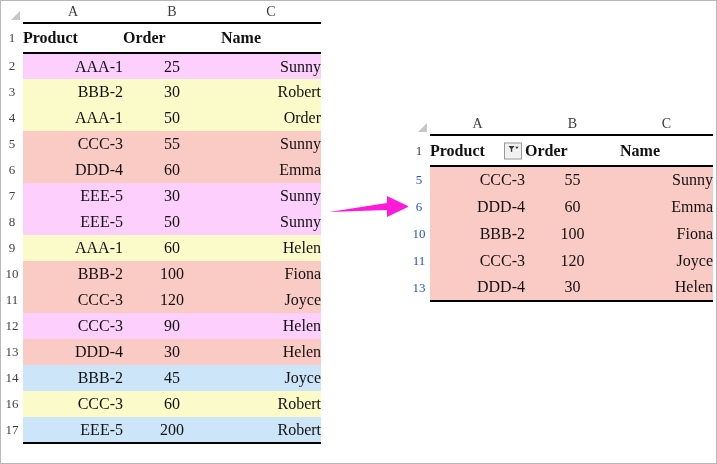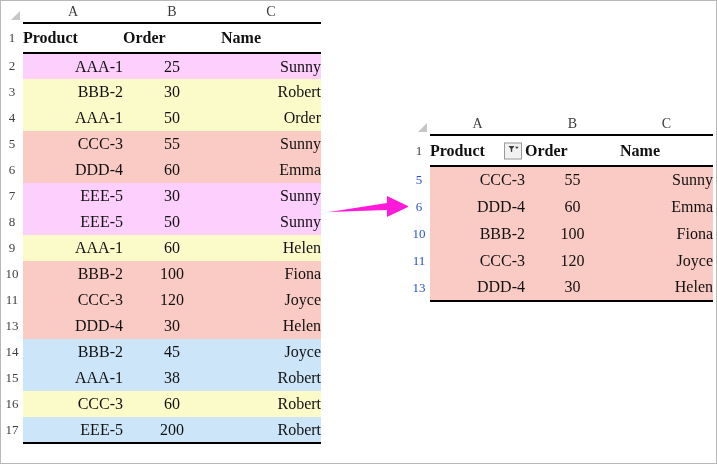--- a/index.html
+++ b/index.html
@@ -213,36 +213,36 @@
           <td class="cell num f-salmon">100</td>
           <td class="cell txt-right f-salmon">Fiona</td>
         </tr>
         <tr style="height: 26px;">
           <td class="rowhdr">11</td>
           <td class="cell txt-left f-salmon">CCC-3</td>
           <td class="cell num f-salmon">120</td>
           <td class="cell txt-right f-salmon">Joyce</td>
         </tr>
         <tr style="height: 26px;">
+          <td class="rowhdr">12</td>
+          <td class="cell txt-left f-pink">CCC-3</td>
+          <td class="cell num f-pink">90</td>
+          <td class="cell txt-right f-pink">Helen</td>
+        </tr>
+        <tr style="height: 26px;">
           <td class="rowhdr">13</td>
           <td class="cell txt-left f-salmon">DDD-4</td>
           <td class="cell num f-salmon">30</td>
           <td class="cell txt-right f-salmon">Helen</td>
         </tr>
         <tr style="height: 26px;">
           <td class="rowhdr">14</td>
           <td class="cell txt-left f-blue">BBB-2</td>
           <td class="cell num f-blue">45</td>
           <td class="cell txt-right f-blue">Joyce</td>
-        </tr>
-        <tr style="height: 26px;">
-          <td class="rowhdr">15</td>
-          <td class="cell txt-left f-blue">AAA-1</td>
-          <td class="cell num f-blue">38</td>
-          <td class="cell txt-right f-blue">Robert</td>
         </tr>
         <tr style="height: 26px;">
           <td class="rowhdr">16</td>
           <td class="cell txt-left f-yellow">CCC-3</td>
           <td class="cell num f-yellow">60</td>
           <td class="cell txt-right f-yellow">Robert</td>
         </tr>
         <tr style="height: 26px;">
           <td class="rowhdr">17</td>
           <td class="cell txt-left f-blue last-row">EEE-5</td>

